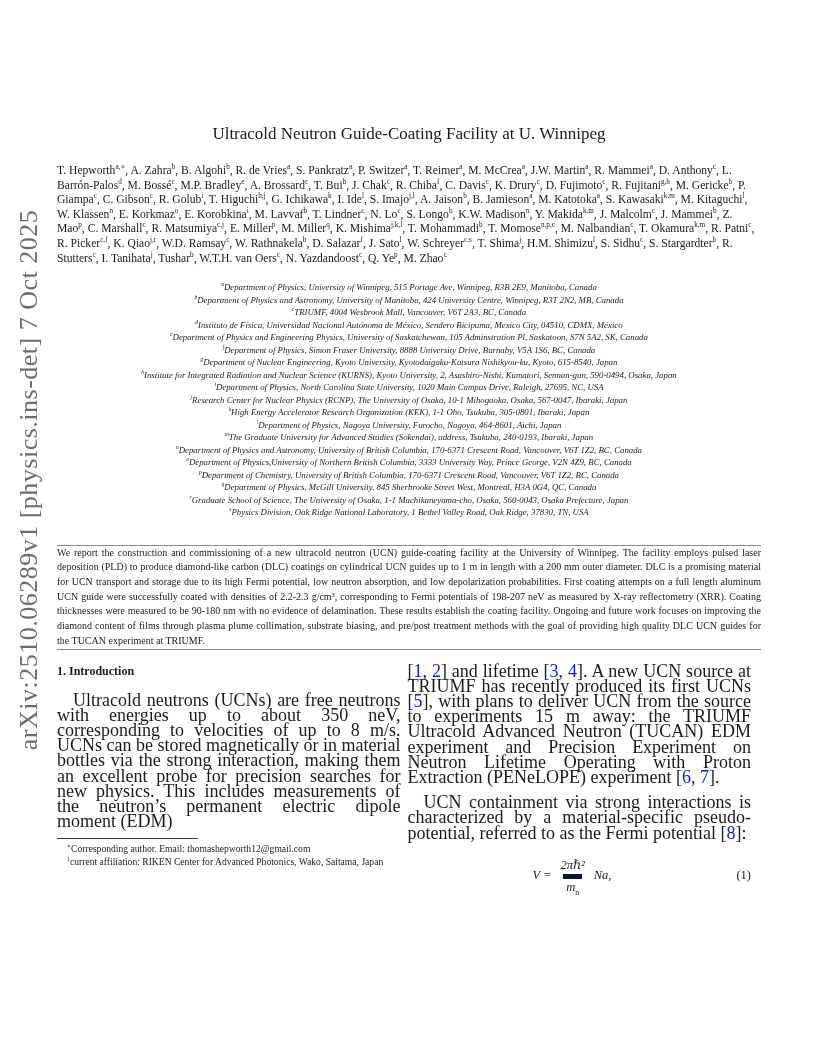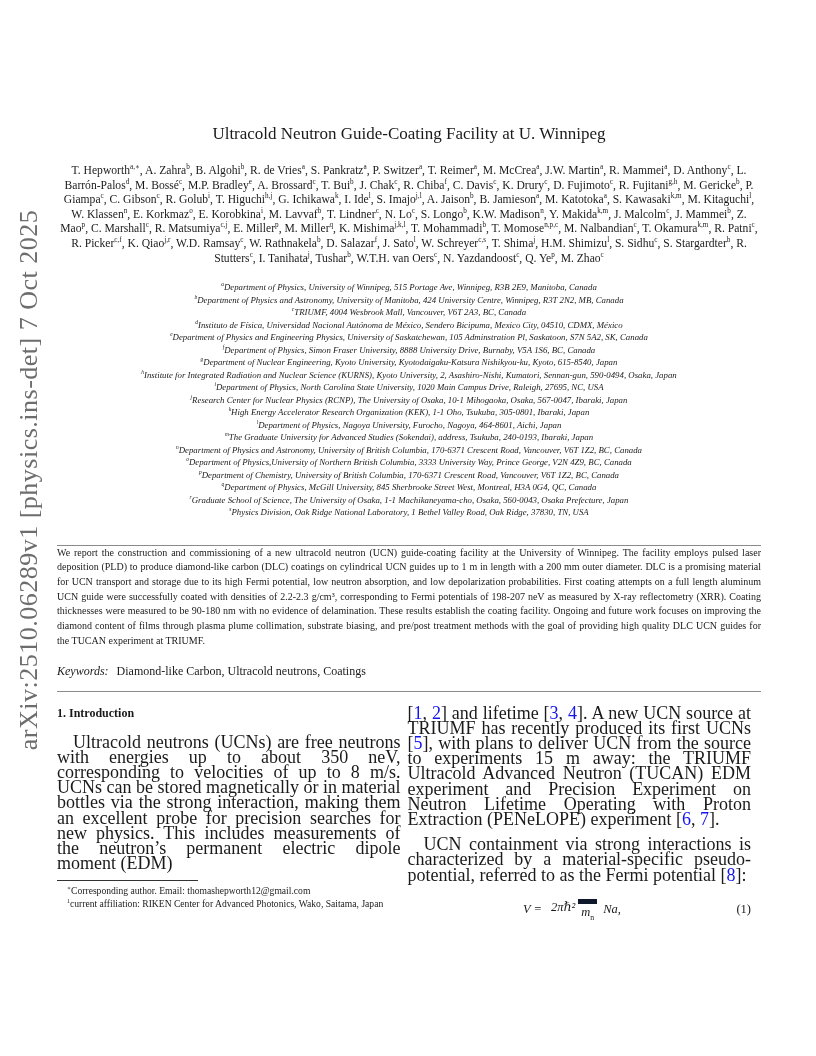--- a/index.html
+++ b/index.html
@@ -35,21 +35,20 @@
   }
   .title {
     font-size: 17px;
     font-weight: normal;
     text-align: center;
     margin-bottom: 20px;
   }
   .authors {
     font-size: 11.6px;
     line-height: 14.6px;
-    text-align: center;
     margin-bottom: 15px;
   }
   .authors sup, .affil sup, .footnote sup {
     font-size: 0.62em;
     vertical-align: super;
     line-height: 0;
   }
   .affiliations {
     font-size: 8.8px;
     line-height: 12.5px;
@@ -120,22 +119,22 @@
   .eq-body {
     flex: 1;
     display: flex;
     justify-content: center;
     align-items: center;
     gap: 4px;
   }
   .eq-var { font-style: italic; }
   .frac {
     display: inline-flex;
-    flex-direction: row;
-    align-items: flex-start;
+    flex-direction: column;
+    align-items: center;
     font-style: italic;
     margin: 0 2px;
   }
   .frac .num { padding: 0 3px 1px 3px; }
   .frac .den { border-top: 5px solid #0f172a; padding: 1px 3px 0 3px; }
   .frac sub { font-size: 0.62em; font-style: normal; vertical-align: sub; line-height: 0; }
   .eq-number { font-style: normal; }
 </style>
 </head>
 <body>
@@ -170,23 +169,20 @@
         <div class="affil"><sup>q</sup>Department of Physics, McGill University, 845 Sherbrooke Street West, Montreal, H3A 0G4, QC, Canada</div>
         <div class="affil"><sup>r</sup>Graduate School of Science, The University of Osaka, 1-1 Machikaneyama-cho, Osaka, 560-0043, Osaka Prefecture, Japan</div>
         <div class="affil"><sup>s</sup>Physics Division, Oak Ridge National Laboratory, 1 Bethel Valley Road, Oak Ridge, 37830, TN, USA</div>
       </div>
 
     <hr class="rule">
 
 
     <p class="abstract-text">We report the construction and commissioning of a new ultracold neutron (UCN) guide-coating facility at the University of Winnipeg. The facility employs pulsed laser deposition (PLD) to produce diamond-like carbon (DLC) coatings on cylindrical UCN guides up to 1 m in length with a 200 mm outer diameter. DLC is a promising material for UCN transport and storage due to its high Fermi potential, low neutron absorption, and low depolarization probabilities. First coating attempts on a full length aluminum UCN guide were successfully coated with densities of 2.2-2.3 g/cm³, corresponding to Fermi potentials of 198-207 neV as measured by X-ray reflectometry (XRR). Coating thicknesses were measured to be 90-180 nm with no evidence of delamination. These results establish the coating facility. Ongoing and future work focuses on improving the diamond content of films through plasma plume collimation, substrate biasing, and pre/post treatment methods with the goal of providing high quality DLC UCN guides for the TUCAN experiment at TRIUMF.</p>
 
-    <p class="keywords">
-      <span class="kw-label">Keywords:</span><span>Diamond-like Carbon, Ultracold neutrons, Coatings</span>
-    </p>
 
     <hr class="rule">
 
     <div class="columns">
 
       <div class="col">
         <h2 class="section-heading">1. Introduction</h2>
         <p class="body-text indent">Ultracold neutrons (UCNs) are free neutrons with energies up to about 350 neV, corresponding to velocities of up to 8 m/s. UCNs can be stored magnetically or in material bottles via the strong interaction, making them an excellent probe for precision searches for new physics. This includes measurements of the neutron’s permanent electric dipole moment (EDM)</p>
 
         <div class="footnote-area">

